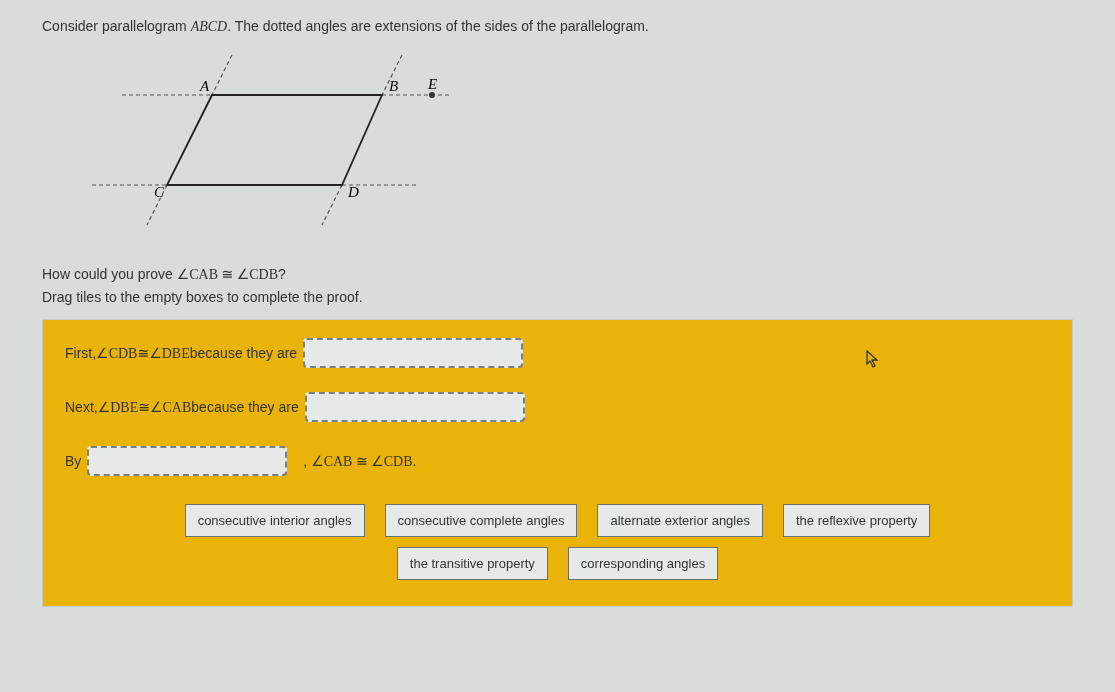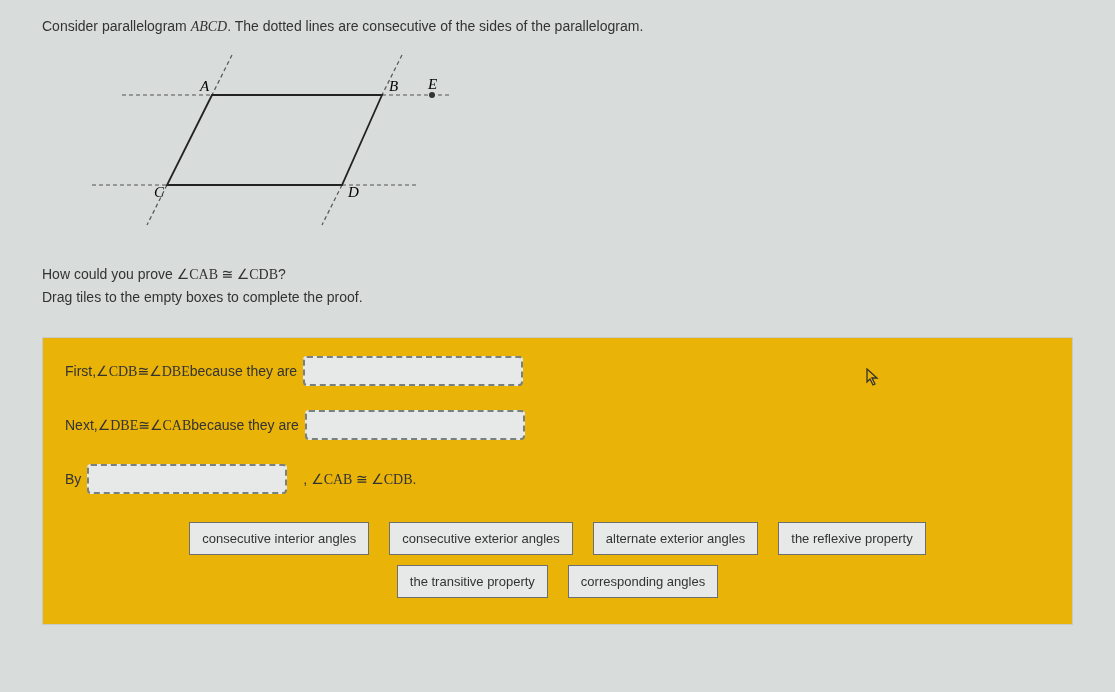--- a/index.html
+++ b/index.html
@@ -8,21 +8,21 @@
     background: #d8dcdb;
     color: #333;
     padding: 18px 42px;
     font-size: 14px;
     width: 1115px;
     height: 692px;
   }
   .intro { margin-bottom: 10px; }
   .diagram { margin: 10px 0 18px 40px; }
   .question { margin: 8px 0 6px 0; }
-  .instruct { margin-bottom: 32px; }
+  .instruct { margin-bottom: 14px; }
   .proof-area {
     background: #eab308;
     border: 1px solid #c7cac8;
     padding: 18px 22px 26px 22px;
     position: relative;
   }
   .row { display: flex; align-items: center; margin-bottom: 24px; }
   .dropzone {
     display: inline-block;
     min-width: 220px;
@@ -52,21 +52,21 @@
     top: 30px;
     right: 190px;
     font-size: 16px;
     pointer-events: none;
   }
 </style>
 </head>
 <body>
 
 <div class="intro">
-  <span>Consider parallelogram </span><span class="math">ABCD</span><span>. The dotted lines are consecutive of the sides of the parallelogram.</span>
+  <span>Consider parallelogram </span><span class="math">ABCD</span><span>. The dotted angles are extensions of the sides of the parallelogram.</span>
 </div>
 
 <div class="diagram">
   <svg width="380" height="200" viewBox="0 0 380 200">
 
     <line x1="40" y1="50" x2="130" y2="50" stroke="#555" stroke-width="1.2" stroke-dasharray="4 3"></line>
     <line x1="300" y1="50" x2="370" y2="50" stroke="#555" stroke-width="1.2" stroke-dasharray="4 3"></line>
 
     <line x1="10" y1="140" x2="85" y2="140" stroke="#555" stroke-width="1.2" stroke-dasharray="4 3"></line>
     <line x1="260" y1="140" x2="335" y2="140" stroke="#555" stroke-width="1.2" stroke-dasharray="4 3"></line>
@@ -124,21 +124,21 @@
     <span>By</span>
     <span class="dropzone small"></span>
     <span class="conclusion">
       <span>, </span><span class="angle">∠CAB</span><span class="angle"> ≅ </span><span class="angle">∠CDB</span><span>.</span>
     </span>
   </div>
 
   <div class="tiles-wrap">
     <div class="tiles-row">
       <div class="tile">consecutive interior angles</div>
-      <div class="tile">consecutive exterior angles</div>
+      <div class="tile">consecutive complete angles</div>
       <div class="tile">alternate exterior angles</div>
       <div class="tile">the reflexive property</div>
     </div>
     <div class="tiles-row">
       <div class="tile">the transitive property</div>
       <div class="tile">corresponding angles</div>
     </div>
   </div>
 </div>
 

